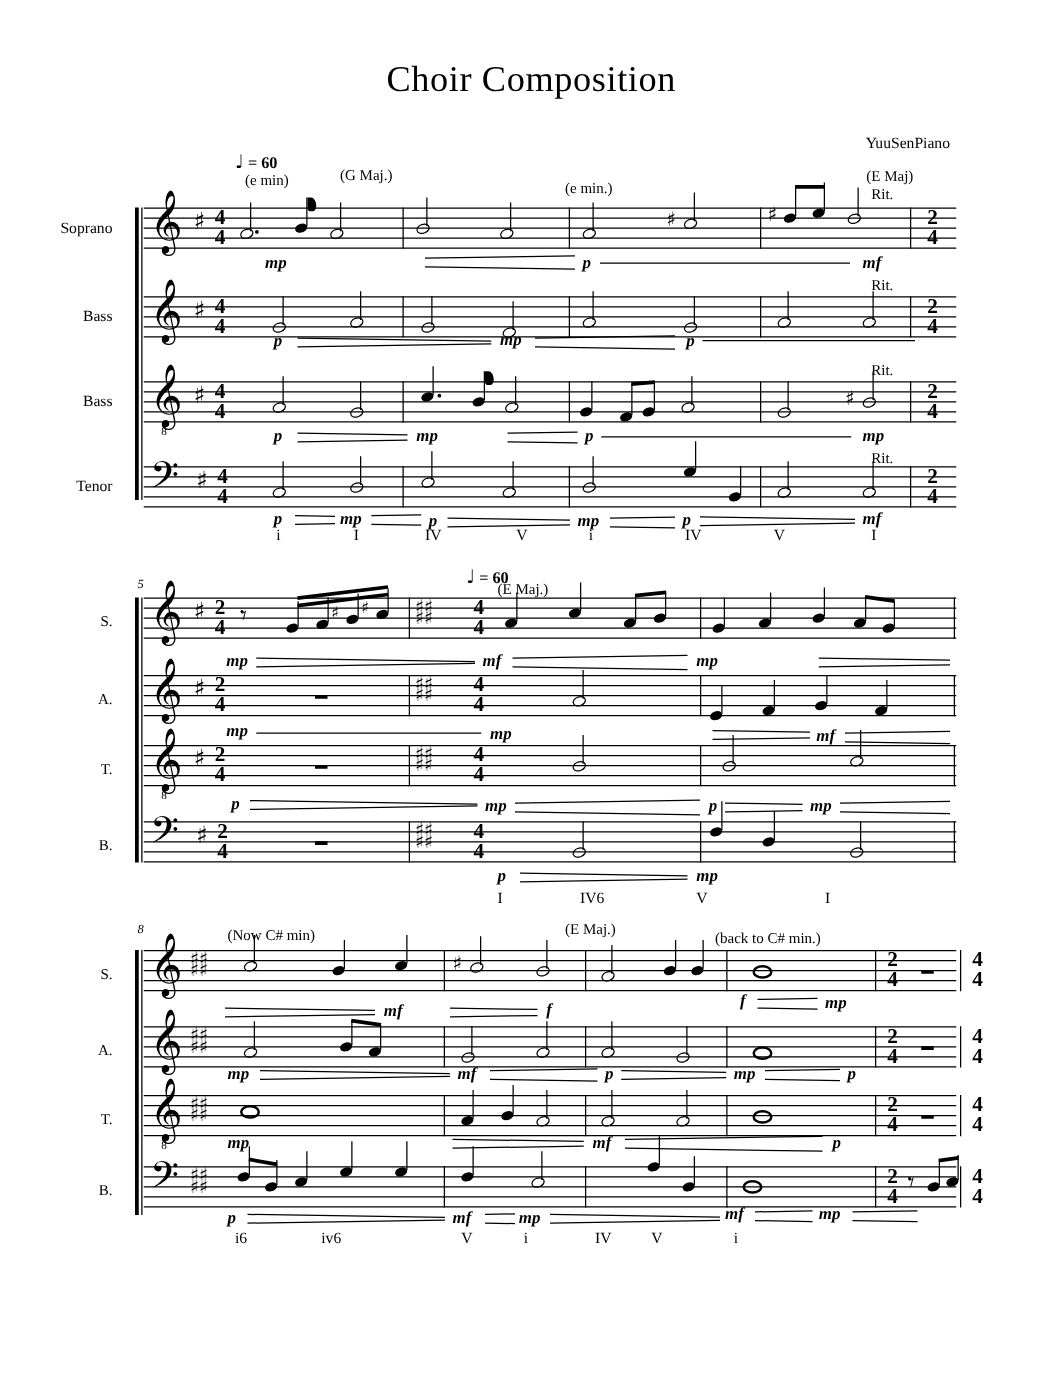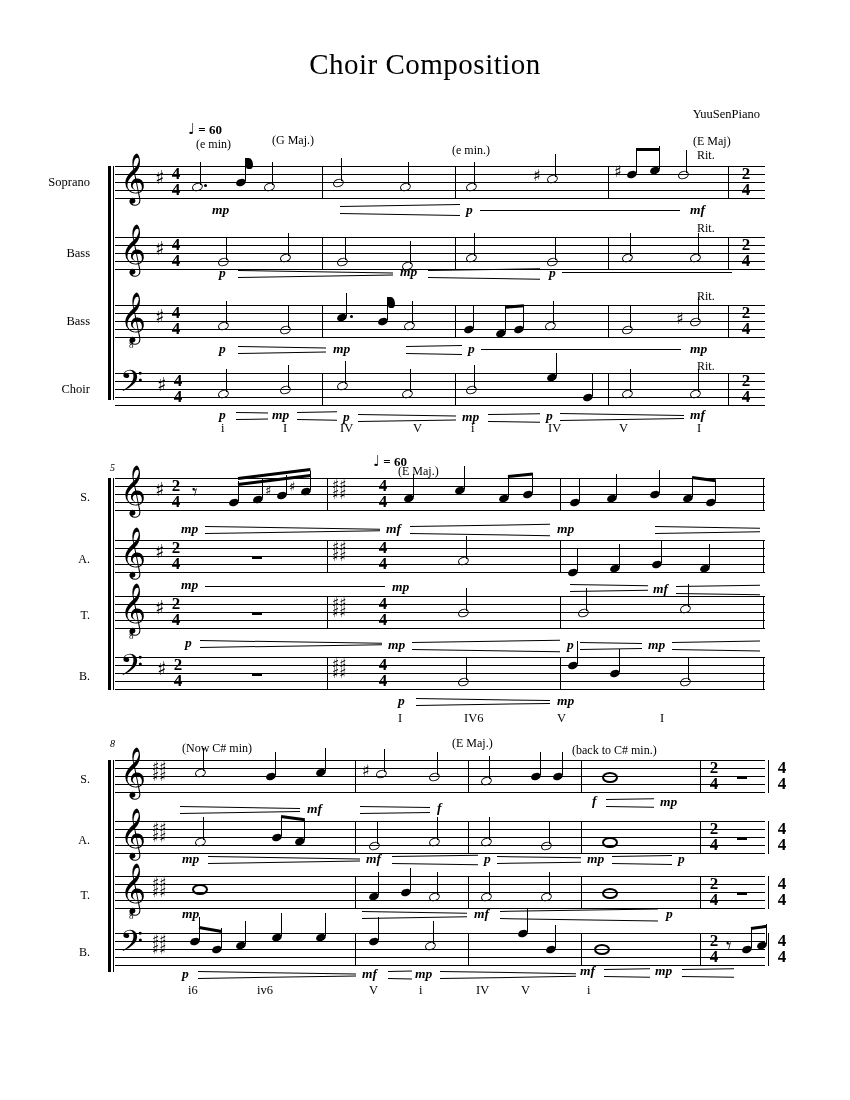--- a/index.html
+++ b/index.html
@@ -494,21 +494,21 @@
       </div>
     <div class="dyn" style="left:333px; top:342px;">mp</div>
     <div class="hairpin dim" style="left:406px; top:346px; width:56px;">
         <i></i>
         <i></i>
       </div>
     <div class="dyn" style="left:468px; top:342px;">p</div>
     <div class="dashline" style="left:481px; top:349px; width:200px;"></div>
     <div class="dyn" style="left:690px; top:342px;">mp</div>
 
-    <div class="part-label" style="left:0px; top:382px;">Choir</div>
+    <div class="part-label" style="left:0px; top:382px;">Tenor</div>
     <div class="staff" style="left:115px; top:373px; width:650px;">
       <div class="line l0"></div>
         <div class="line l1"></div>
         <div class="line l2"></div>
         <div class="line l3"></div>
         <div class="line l4"></div>
     </div>
     <div class="glyph clef-bass" style="left:120px; top:367px;">𝄢</div>
     <div class="keysig" style="left:157px; top:375px;">♯</div>
     <div class="timesig" style="left:170px; top:373px;">4</div>

